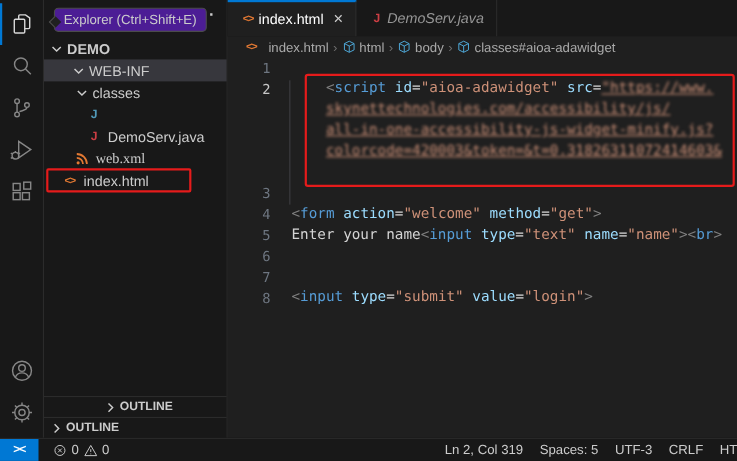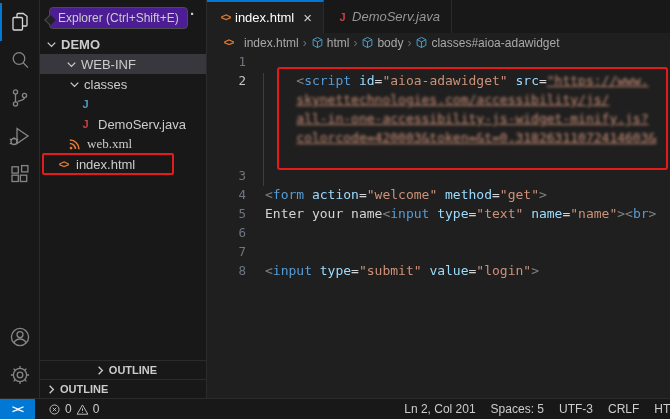--- a/index.html
+++ b/index.html
@@ -349,21 +349,21 @@
       <span>
           <svg viewBox="0 0 16 16">
             <path d="M8 2.4L14.6 13.8H1.4z"></path>
             <path d="M8 6.6v3.1"></path>
             <path d="M8 11.5v.8"></path>
           </svg>
         </span>
       <span>0</span>
     </div>
     <div class="sb-right" id="sb-right">
-        <span class="sb-item">Ln 2, Col 201</span>
+        <span class="sb-item">Ln 2, Col 319</span>
         <span class="sb-item">Spaces: 5</span>
         <span class="sb-item">UTF-3</span>
         <span class="sb-item">CRLF</span>
         <span class="sb-item">HTML</span>
       </div>
   </div>
 
 </div>
 
 </body></html>

